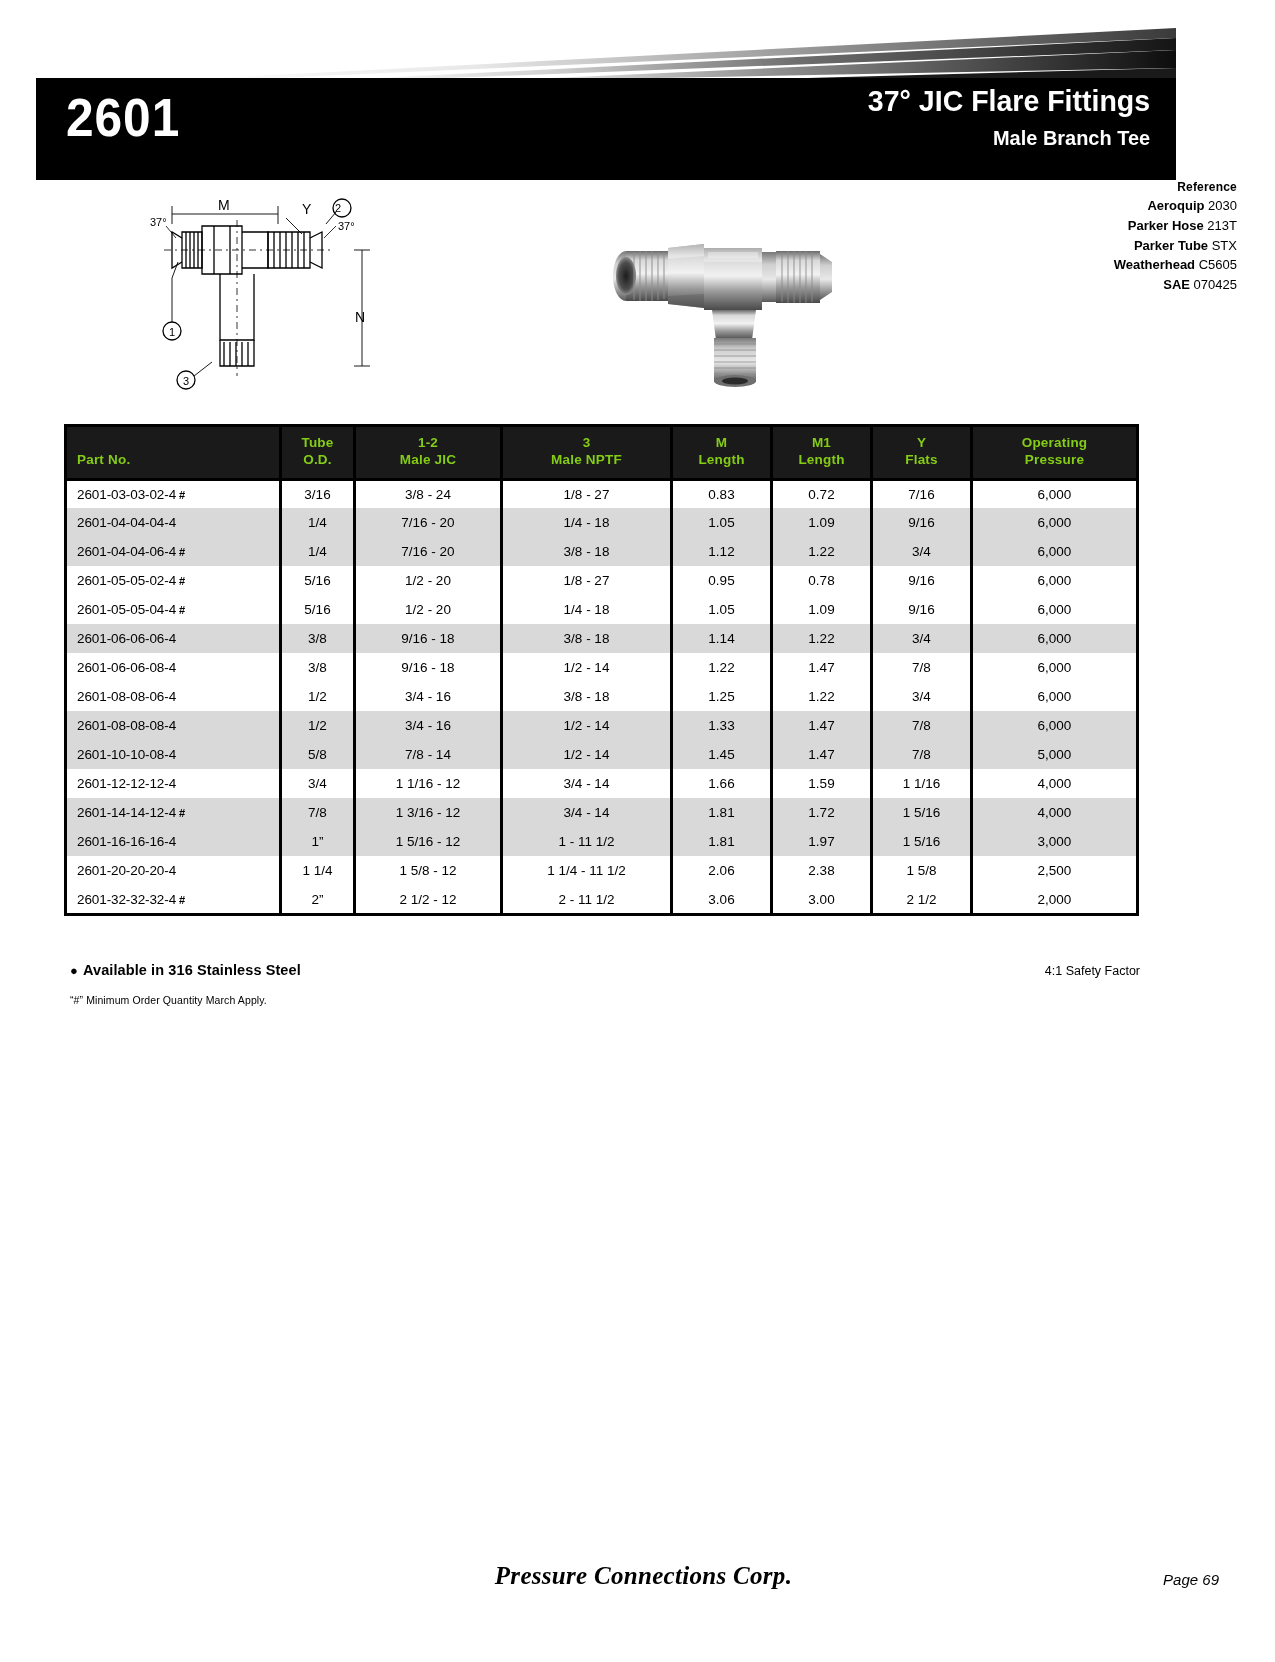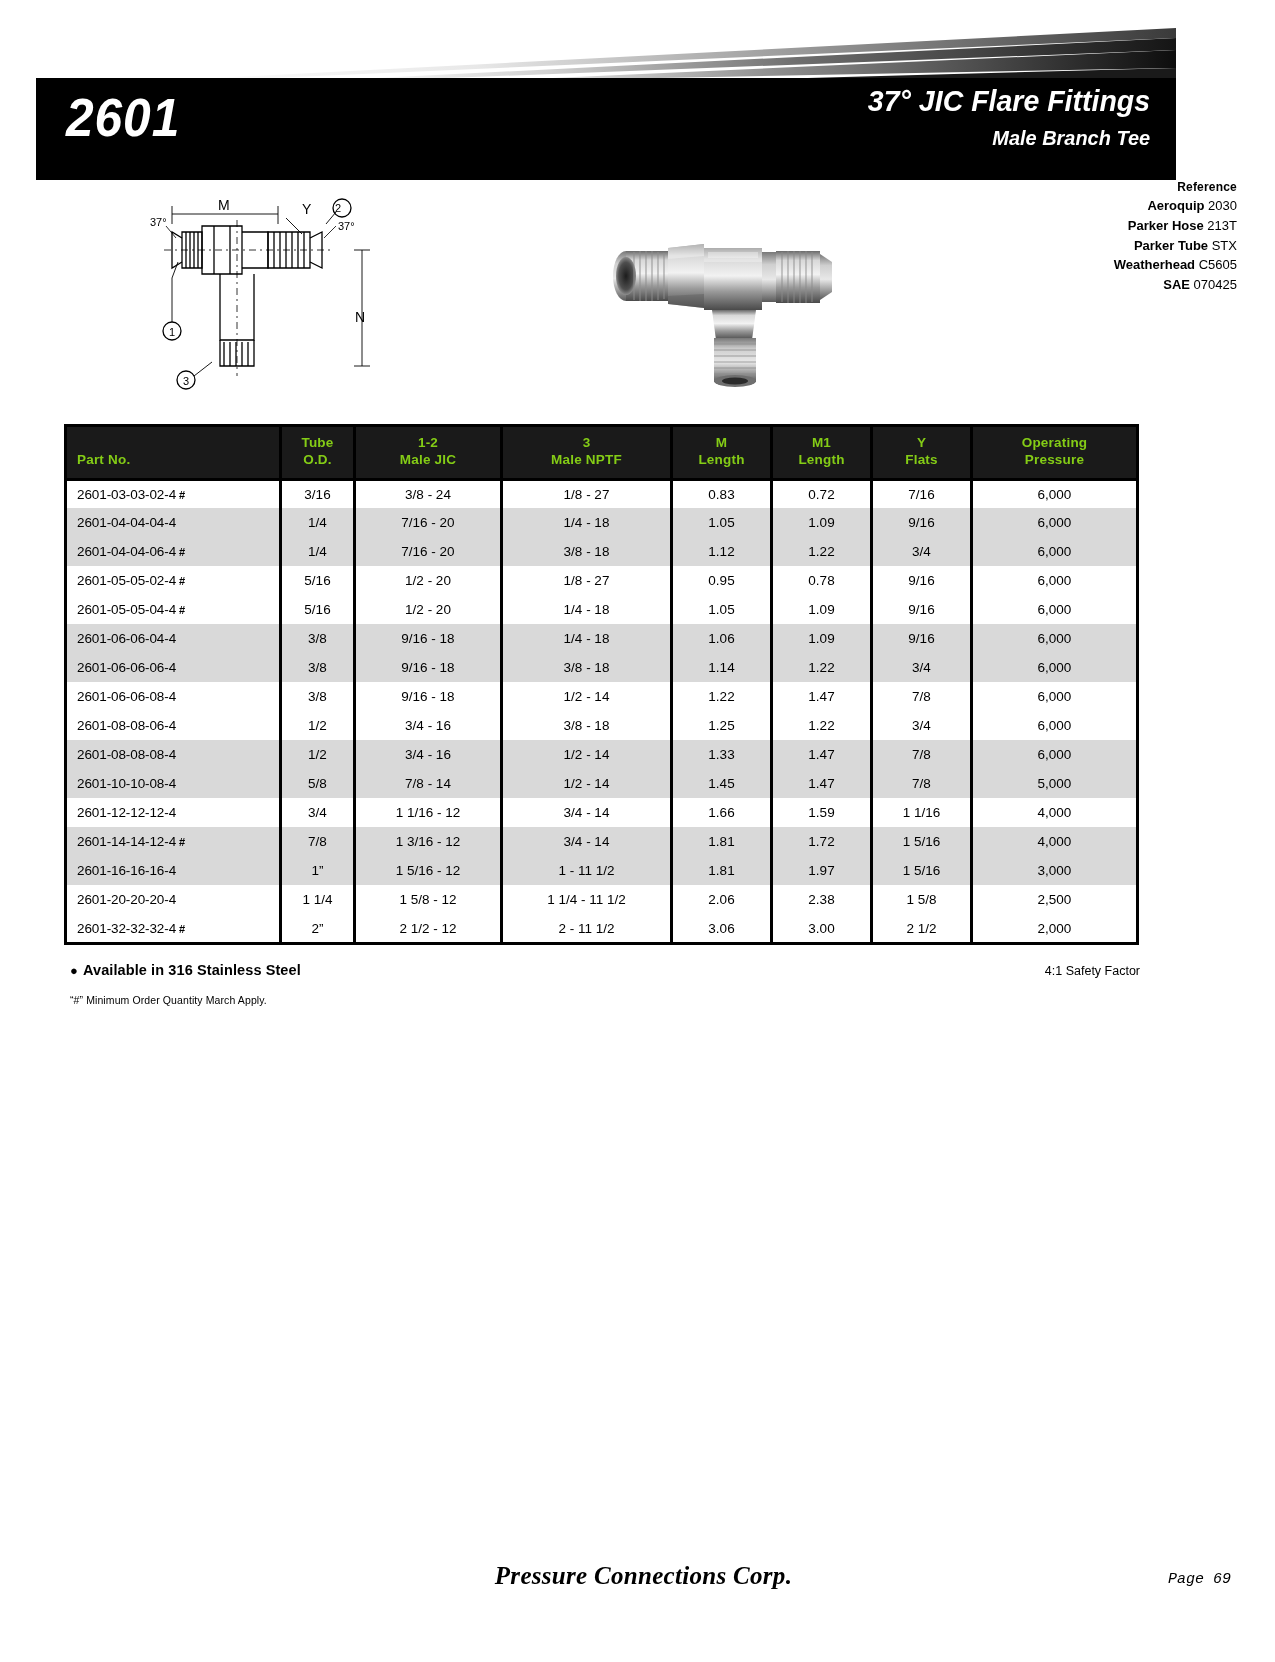--- a/index.html
+++ b/index.html
@@ -10,21 +10,21 @@
     background: #ffffff;
     font-family: "Liberation Sans", sans-serif;
     position: relative;
     overflow: hidden;
   }
 
   
   .banner-wrap {
     position: absolute;
     left: 36px; top: 28px;
-    width: 1140px; height: 152px; font-style: italic;
+    width: 1140px; height: 152px;
   }
   .banner-swoosh {
     position: absolute;
     left: 0; top: 0;
     width: 1140px; height: 52px;
     overflow: hidden;
   }
   .banner-black {
     position: absolute;
     left: 0; top: 50px;
@@ -173,24 +173,24 @@
     left: 12px; right: 0; bottom: 72px;
     text-align: center;
     font-size: 25px;
     font-weight: bold;
     font-style: italic;
     letter-spacing: 0.3px;
     font-family: "Liberation Serif", serif;
   }
   .pagenum {
     position: absolute;
-    right: 44px; bottom: 74px;
+    right: 56px; bottom: 74px;
     font-size: 15px;
     font-style: italic;
-    font-family: Liberation Mono, monospace;
+    font-family: Liberation Sans, sans-serif;
   }
 </style>
 </head>
 <body>
 
 <div class="banner-wrap">
 
   <div class="banner-swoosh">
     <svg width="1140" height="52" viewBox="0 0 1140 52">
       <defs>
@@ -462,30 +462,20 @@
           <td class="partno"><span>2601-05-05-04-4</span><span class="moq-mark">#</span></td>
           <td>5/16</td>
           <td>1/2 - 20</td>
           <td>1/4 - 18</td>
           <td>1.05</td>
           <td>1.09</td>
           <td>9/16</td>
           <td>6,000</td>
         </tr>
         <tr class="shade">
-          <td class="partno"><span>2601-06-06-04-4</span></td>
-          <td>3/8</td>
-          <td>9/16 - 18</td>
-          <td>1/4 - 18</td>
-          <td>1.06</td>
-          <td>1.09</td>
-          <td>9/16</td>
-          <td>6,000</td>
-        </tr>
-        <tr class="shade">
           <td class="partno"><span>2601-06-06-06-4</span></td>
           <td>3/8</td>
           <td>9/16 - 18</td>
           <td>3/8 - 18</td>
           <td>1.14</td>
           <td>1.22</td>
           <td>3/4</td>
           <td>6,000</td>
         </tr>
         <tr class="plain">

